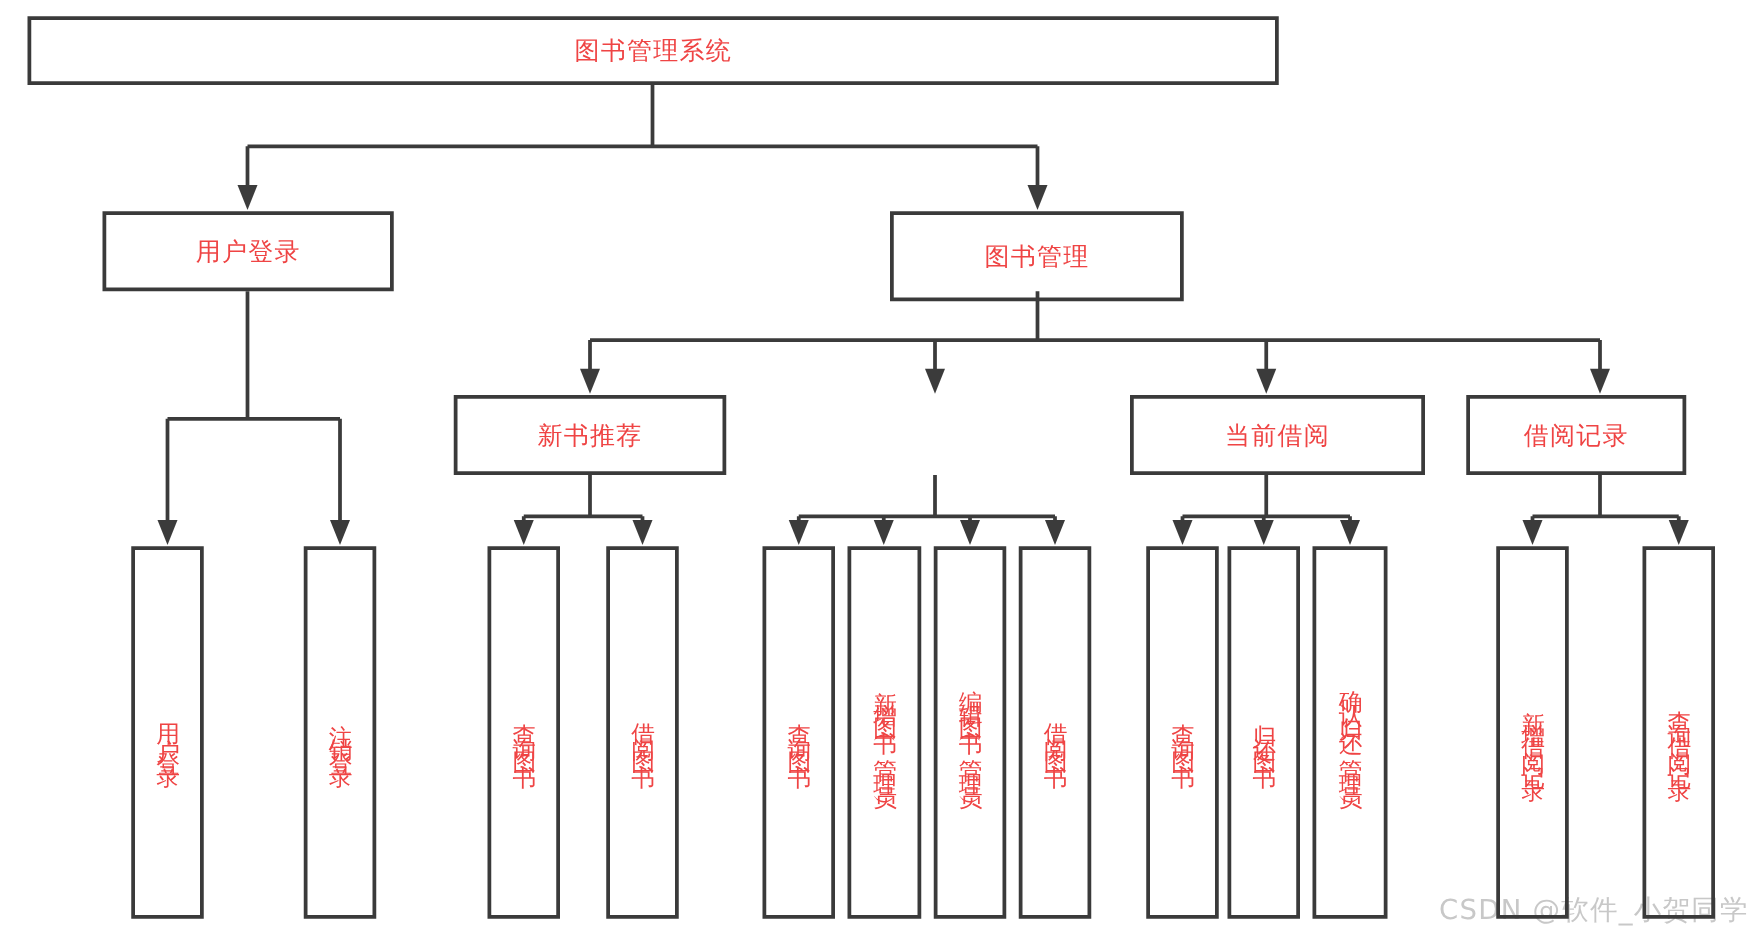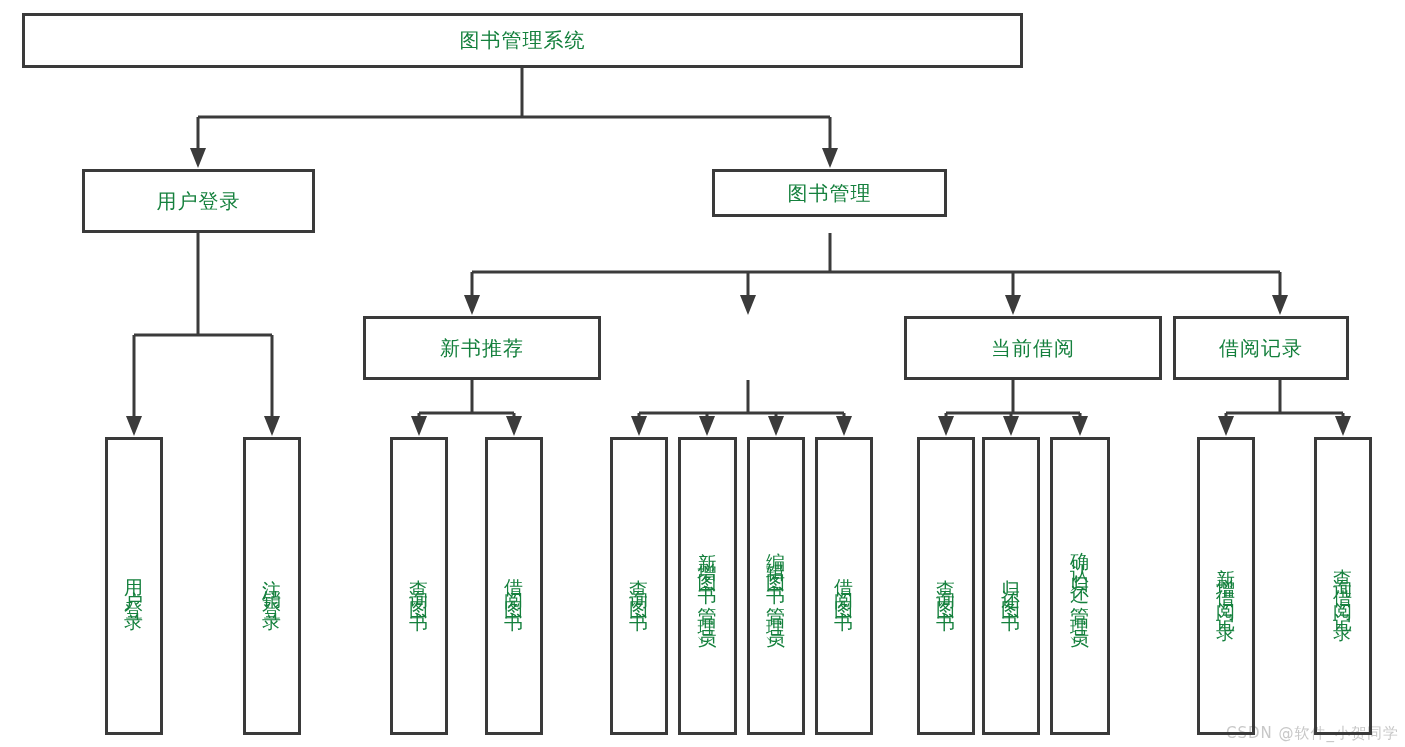--- a/index.html
+++ b/index.html
@@ -5,31 +5,31 @@
   html,body{margin:0;padding:0;background:#fff;}
   #stage{
     position:relative;width:1405px;height:747px;background:#ffffff;overflow:hidden;
     font-family:"DejaVu Sans","Liberation Sans",sans-serif;color:#333;
   }
   #connectors{position:absolute;left:0;top:0;z-index:1;}
   .box{
     position:absolute;box-sizing:border-box;z-index:2;
     border:3px solid #3a3a3a;background:transparent;
     display:flex;align-items:center;justify-content:center;
-    color:#15803d;
+    color:#ef4444;
   }
   .hbox{font-size:20px;letter-spacing:1px;white-space:nowrap;}
   .vbox{padding:6px 0;}
   .vtext{
     writing-mode:vertical-rl;text-orientation:mixed;
     font-size:19px;line-height:1;letter-spacing:11px;white-space:nowrap;
   }
   #watermark{
     position:absolute;right:6px;bottom:4px;z-index:0;
-    font-size:15px;letter-spacing:1px;color:#c8c8c8;white-space:nowrap;text-align:right;
+    font-size:22px;letter-spacing:1px;color:#c8c8c8;white-space:nowrap;text-align:right;
   }
 </style>
 </head>
 <body>
 
 <div id="stage">
 
   <svg id="connectors" width="1405" height="747" viewBox="0 0 1405 747">
     <g stroke="#3b3b3b" stroke-width="3" fill="none">
 
@@ -92,24 +92,24 @@
       <polygon points="1003,416 1019,416 1011,436"></polygon>
       <polygon points="1072,416 1088,416 1080,436"></polygon>
       <polygon points="1218,416 1234,416 1226,436"></polygon>
       <polygon points="1335,416 1351,416 1343,436"></polygon>
     </g>
   </svg>
 
   <div class="box hbox" style="left:22px;top:13px;width:1001px;height:55px;">图书管理系统</div>
 
   <div class="box hbox" style="left:82px;top:169px;width:233px;height:64px;">用户登录</div>
-  <div class="box hbox" style="left:712px;top:169px;width:235px;height:48px;font-family:Liberation Mono, monospace;">图书管理</div>
+  <div class="box hbox" style="left:712px;top:169px;width:235px;height:72px;font-family:Liberation Mono, monospace;">图书管理</div>
 
-  <div class="box hbox" style="left:363px;top:316px;width:238px;height:64px;">新书推荐</div>
-  <div class="box hbox" style="left:904px;top:316px;width:258px;height:64px;">当前借阅</div>
+  <div class="box hbox" style="left:363px;top:316px;width:218px;height:64px;">新书推荐</div>
+  <div class="box hbox" style="left:904px;top:316px;width:236px;height:64px;">当前借阅</div>
   <div class="box hbox" style="left:1173px;top:316px;width:176px;height:64px;">借阅记录</div>
 
   <div class="box vbox" style="left:105px;top:437px;width:58px;height:298px;">
     <span class="vtext">用户登录</span>
   </div>
   <div class="box vbox" style="left:243px;top:437px;width:58px;height:298px;">
     <span class="vtext">注销登录</span>
   </div>
 
   <div class="box vbox" style="left:390px;top:437px;width:58px;height:298px;">

